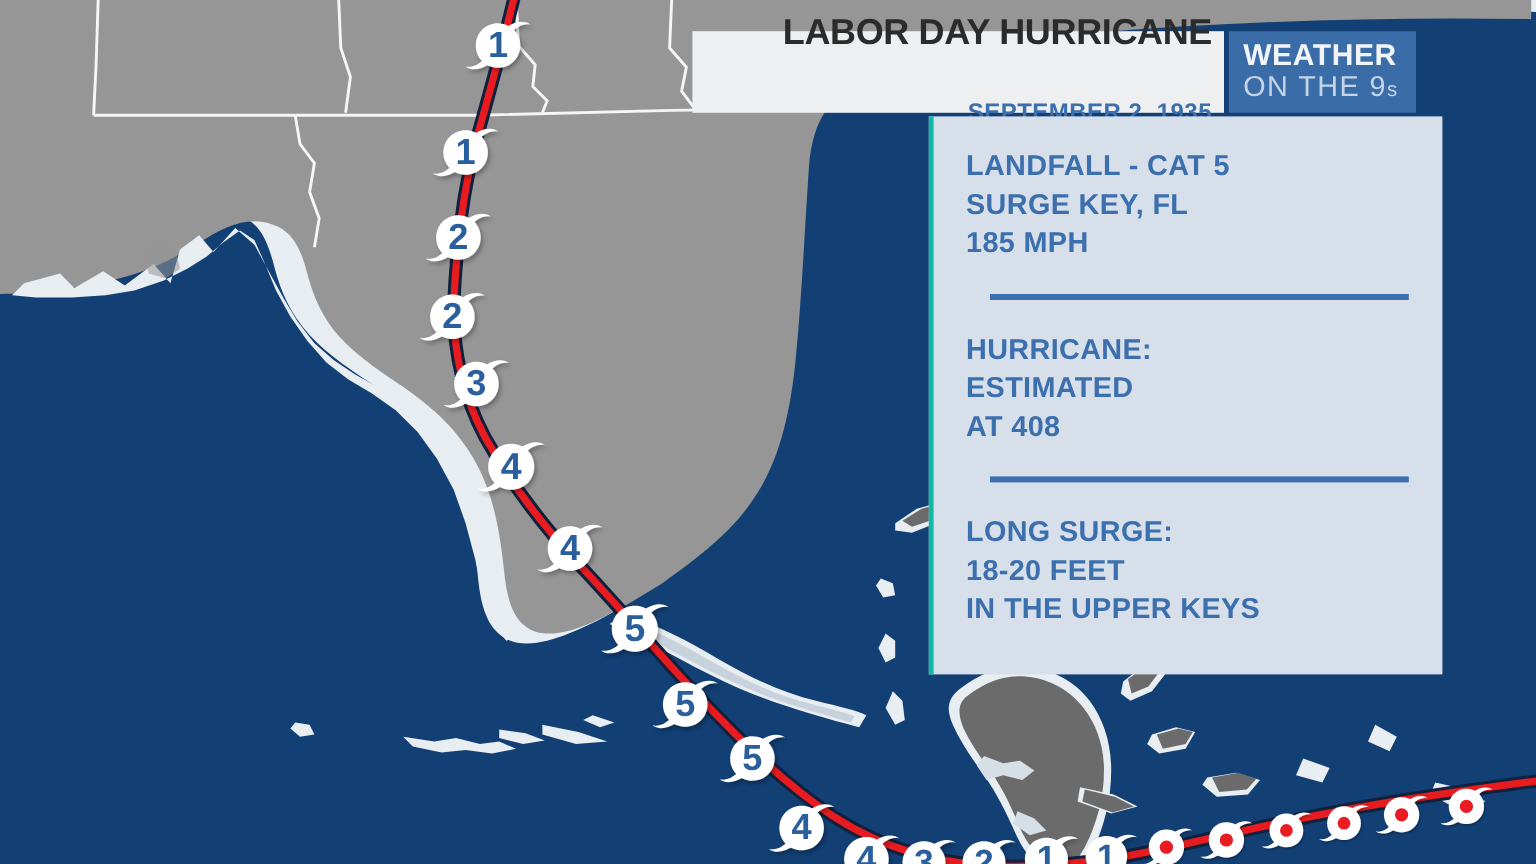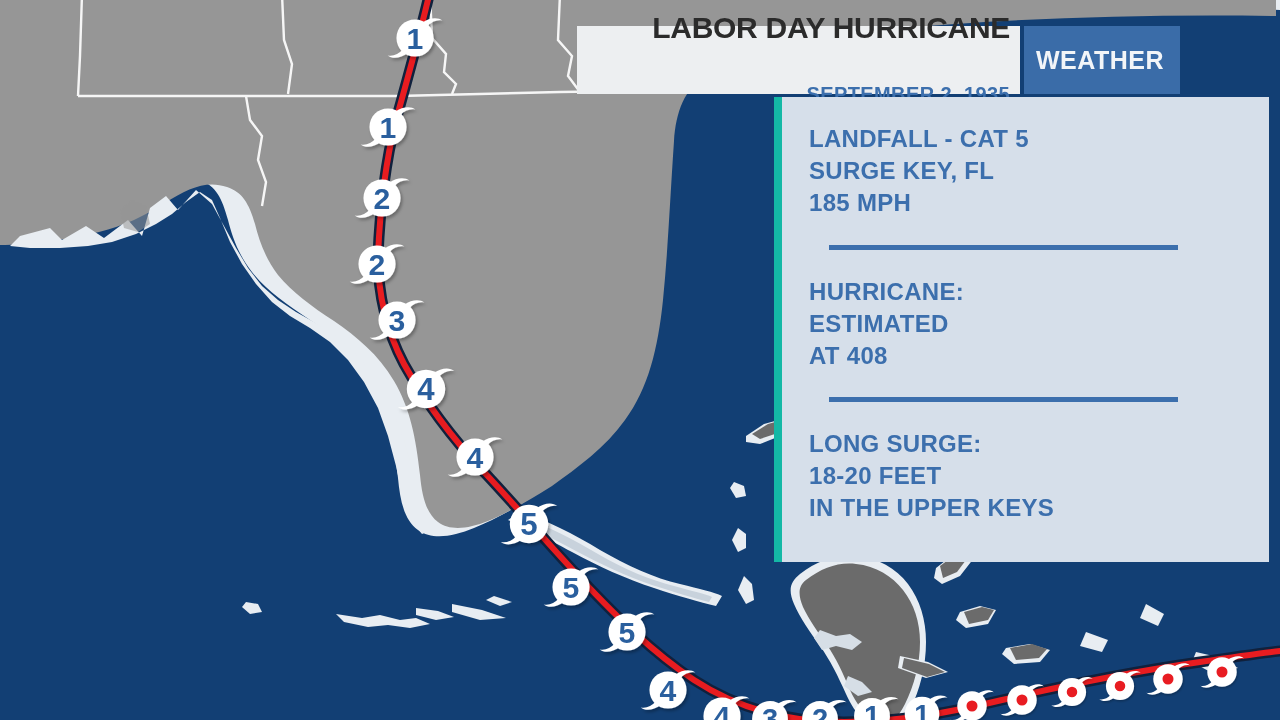--- a/index.html
+++ b/index.html
@@ -46,23 +46,23 @@
   }
   #logo-line2 {
     font-size: 24px; color: #C3D4E8; letter-spacing: 1.2px;
     line-height: 1.05; margin-top: 1px; font-weight: 300;
   }
   #logo-line2 .sml { font-size: 17px; }
 
   
   #infopanel {
     position: absolute; left: 774px; top: 97px;
-    width: 495px; height: 465px;
+    width: 428px; height: 465px;
     background: #D6DFEA;
-    border-left: 8px solid #14b8a6;
+    border-left: 4px solid #14b8a6;
     box-sizing: border-box;
     padding: 26px 0 0 27px;
   }
   .info-line {
     font-size: 24px; font-weight: bold; color: #3C6FAD;
     letter-spacing: 0.3px; line-height: 1.33;
   }
   .info-rule {
     height: 5px; background: #3C6FAD;
     width: 349px; margin: 26px 0 26px 20px;
@@ -362,20 +362,23 @@
       </g>
   </svg>
 
   <div id="titlebar">
     <div id="title-main">LABOR DAY HURRICANE</div>
     <div id="title-sub">SEPTEMBER 2, 1935</div>
   </div>
 
   <div id="logoblock">
     <div id="logo-line1">WEATHER</div>
+    <div id="logo-line2">
+      <span>ON THE 9</span><span class="sml">s</span>
+    </div>
   </div>
 
   <div id="infopanel">
       <div class="info-line">LANDFALL - CAT 5</div>
       <div class="info-line">SURGE KEY, FL</div>
       <div class="info-line">185 MPH</div>
       <div class="info-rule"></div>
       <div class="info-line">HURRICANE:</div>
       <div class="info-line">ESTIMATED</div>
       <div class="info-line">AT 408</div>

